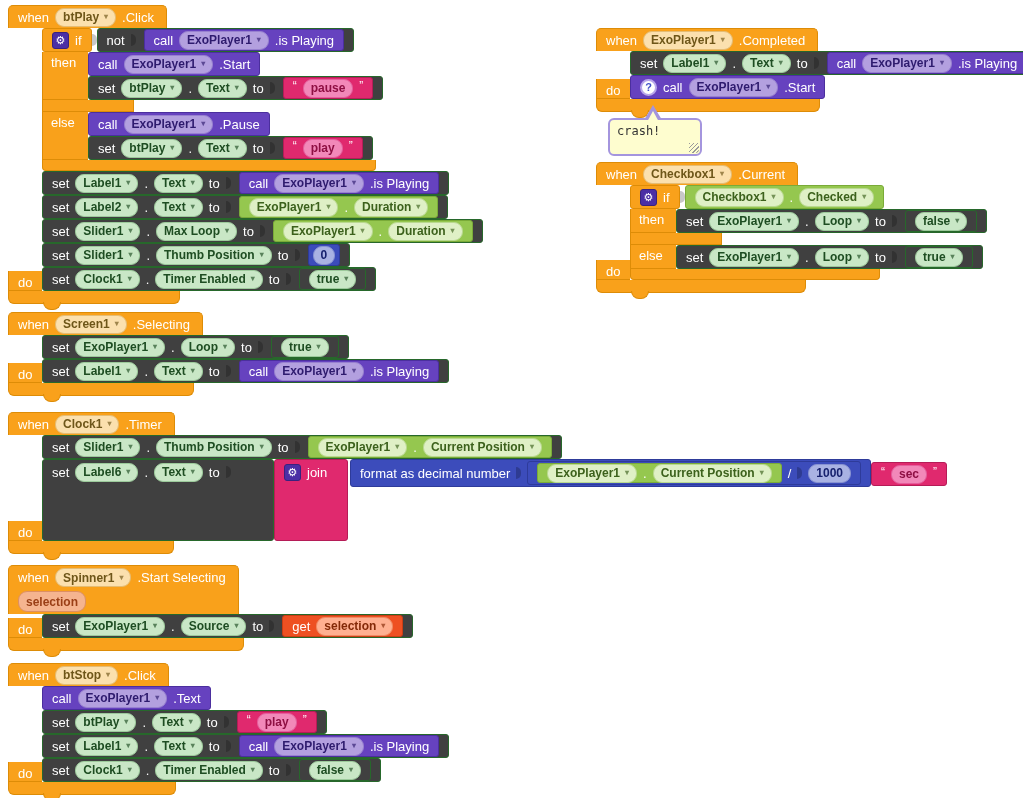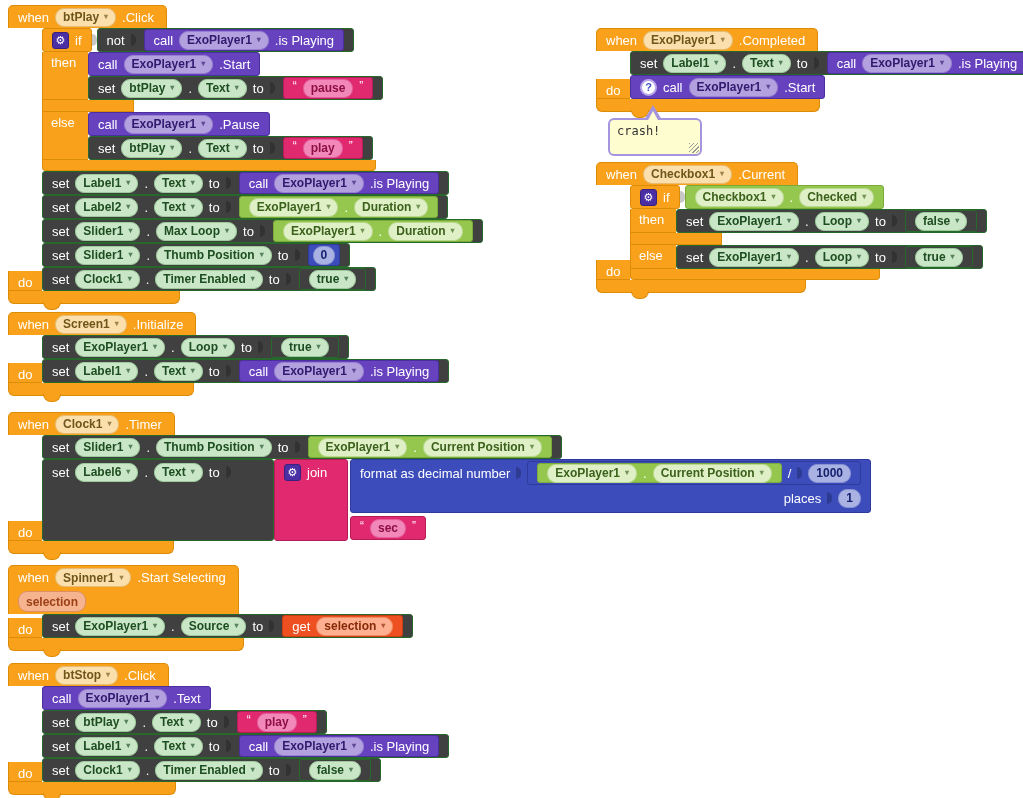--- a/index.html
+++ b/index.html
@@ -46,21 +46,21 @@
   .ifgutter{background:#F9A11B;border:1px solid #DD8C07;border-top:none;border-right:none;width:46px;min-width:46px;color:#fff;font-size:13px;padding:3px 12px 0 8px;box-sizing:border-box}
   .ifgap{height:12px;width:92px;background:#F9A11B;border:1px solid #DD8C07;border-top:none;box-sizing:border-box}
   .iftail{height:11px;background:#F9A11B;border:1px solid #DD8C07;border-top:none;border-radius:0 0 4px 4px;box-sizing:border-box}
   .gearbox{width:17px;height:17px;min-width:17px;border-radius:3px;background:#4B2FA5;border:1px solid #39227E;color:#fff;display:flex;align-items:center;justify-content:center;font-size:11px;box-sizing:border-box}
   .qcircle{width:17px;height:17px;min-width:17px;border-radius:50%;background:#fff;border:2px solid #B7A6EA;color:#3F51C9;font-weight:bold;font-size:11px;display:flex;align-items:center;justify-content:center;box-sizing:border-box}
   .qt{font-size:12px;opacity:.95;transform:translateY(-2px)}
   
   .tallgreen{flex-direction:column;align-items:flex-start;height:82px;min-width:232px;padding:0;justify-content:flex-start}
   .tallpink{flex-direction:column;align-items:flex-start;height:82px;min-width:74px;padding:0;justify-content:flex-start}
   .innerrow{display:flex;align-items:center;height:24px;padding:0 9px;gap:6px}
-  .col{display:flex;flex-direction:column;align-items:flex-start}
+  .col{display:flex;flex-direction:row;align-items:flex-start}
   .bluewrap{display:flex;flex-direction:column;background:#3C4CBB;border:1px solid #2E3B9A;border-radius:3px;padding:1px 3px;width:max-content}
   .bluewrap .innerrow{padding:0 6px}
   .placesrow{justify-content:flex-end;width:100%;box-sizing:border-box}
   
   .bubble{position:absolute;left:12px;top:90px;width:94px;height:38px;background:#FEFDCF;border:2px solid #A495DE;border-radius:6px;font-family:"DejaVu Sans Mono",monospace;font-size:12px;color:#333;padding:4px 7px;box-sizing:border-box}
   .bubble-tail1{position:absolute;top:-15px;left:34px;width:0;height:0;border-left:9px solid transparent;border-right:9px solid transparent;border-bottom:15px solid #A495DE}
   .bubble-tail2{position:absolute;top:-9px;left:37px;width:0;height:0;border-left:6px solid transparent;border-right:6px solid transparent;border-bottom:11px solid #FEFDCF}
   .grip{position:absolute;right:1px;bottom:1px;width:10px;height:10px;background:repeating-linear-gradient(135deg,#9a9a9a 0 1px,transparent 1px 3px);border-bottom-right-radius:4px}
 </style>
 </head>
@@ -339,21 +339,21 @@
       </div>
     </div>
   </div>
   <div class="tail" style="width:210px"></div>
 </div>
 
 <div class="group" style="left:8px;top:312px">
   <div class="hat">
     <span>when</span>
     <span class="chip cream dd">Screen1</span>
-    <span>.Initialize</span>
+    <span>.Selecting</span>
   </div>
   <div class="mid">
     <div class="gutter"><span>do</span></div>
     <div class="stack">
       <div class="row">
         <div class="seg green" style="height:24px">
           <span>set</span>
           <span class="chip palegreen dd">ExoPlayer1</span>
           <span class="dot">.</span>
           <span class="chip palegreen dd">Loop</span>
@@ -436,25 +436,20 @@
                 <div class="seg lgreen" style="height:20px;margin-left:0">
                   <span class="chip chip-lgreen dd">ExoPlayer1</span>
                   <span class="dot">.</span>
                   <span class="chip chip-lgreen dd">Current Position</span>
                 </div>
                 <span>/</span>
                 <span class="cut"></span>
                 <span class="chip paleblue">1000</span>
               </div>
             </div>
-            <div class="innerrow placesrow" style="color:#fff;font-size:13px;height:26px">
-              <span>places</span>
-              <span class="cut"></span>
-              <span class="chip paleblue">1</span>
-            </div>
           </div>
           <div class="row" style="margin-top:3px">
             <div class="seg pink" style="height:24px">
               <span class="qt">“</span>
               <span class="chip palepink">sec</span>
               <span class="qt">”</span>
             </div>
           </div>
         </div>
       </div>

